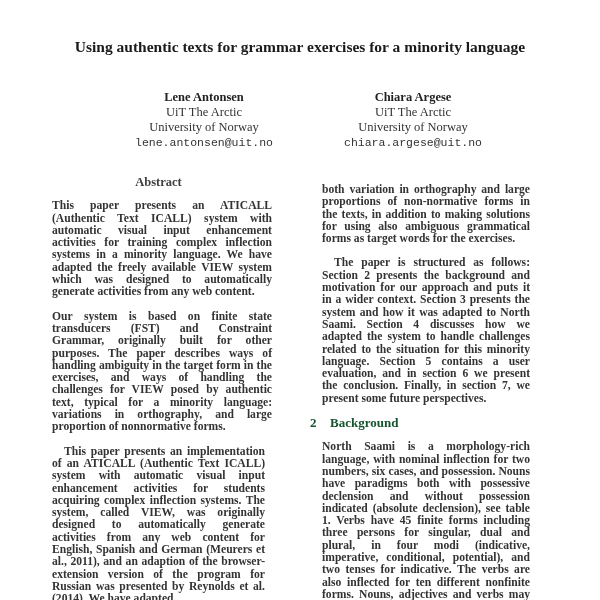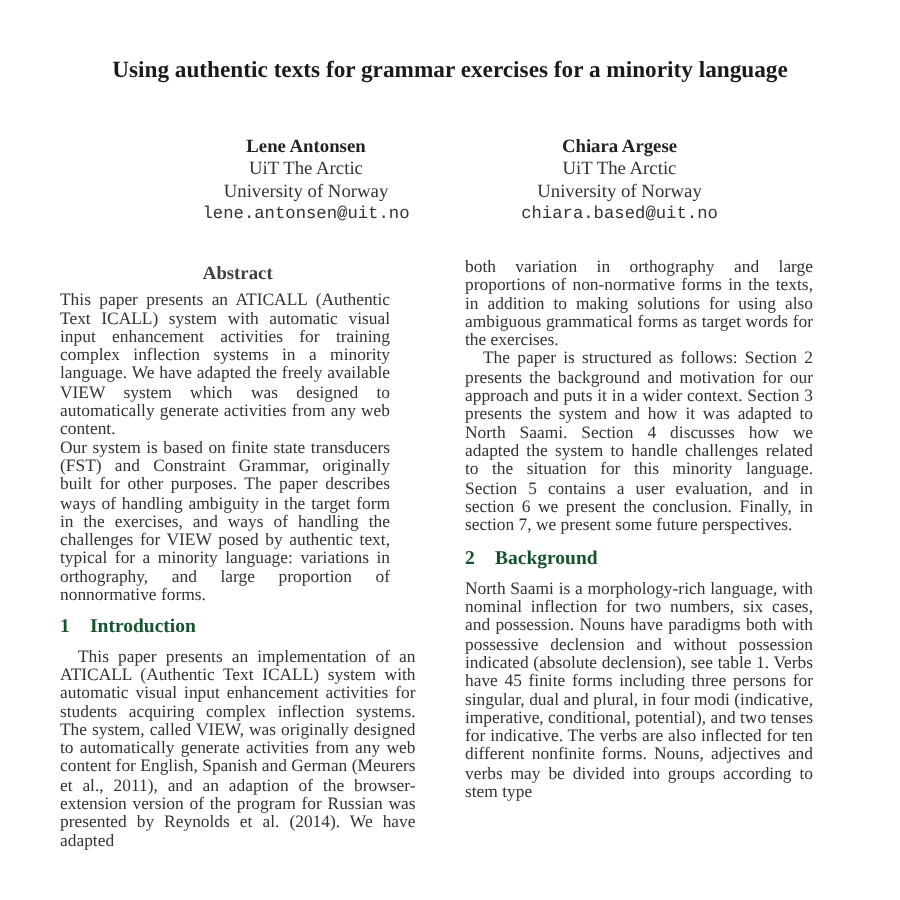--- a/index.html
+++ b/index.html
@@ -17,51 +17,48 @@
   .col { position: absolute; top: 172px; width: 238px; font-family: "Liberation Serif", serif;
          font-size: 11.6px; line-height: 12.3px; color: #333; text-align: justify; }
   .col-left { left: 40px; width: 237px; }
   .col-right { left: 310px; width: 232px; }
   .abstract-head { text-align: center; font-weight: bold; font-size: 12.5px; margin: 4px 0 6px 0; color: #404040; }
   .abs-p { margin: 0 0 6px 0; padding: 0 0 0 0; margin-left: 8px; margin-right: 0; width: 220px; }
   .sec-head { font-weight: bold; font-size: 13px; margin: 8px 0 8px 0; color: #14532d; }
   .sec-head .num { display: inline-block; width: 20px; }
   .subsec-head { font-weight: bold; font-size: 12px; margin: 2px 0 6px 0; color: #222; }
   .subsec-head .num { display: inline-block; width: 26px; }
-  .p { margin: 0; }
+  .p { margin: 12px; font-weight: bold; }
   .indent { text-indent: 12px; }
 </style>
 </head>
 <body>
 
 <div class="page">
 
   <div class="title">Using authentic texts for grammar exercises for a minority language</div>
 
   <div class="author author-1">
     <div class="name">Lene Antonsen</div>
     <div>UiT The Arctic</div>
     <div>University of Norway</div>
     <div class="email">lene.antonsen@uit.no</div>
   </div>
 
   <div class="author author-2">
     <div class="name">Chiara Argese</div>
     <div>UiT The Arctic</div>
     <div>University of Norway</div>
-    <div class="email">chiara.based@uit.no</div>
+    <div class="email">chiara.argese@uit.no</div>
   </div>
 
   <div class="col col-left">
     <div class="abstract-head">Abstract</div>
     <p class="p abs-p">This paper presents an ATICALL (Authentic Text ICALL) system with automatic visual input enhancement activities for training complex inflection systems in a minority language. We have adapted the freely available VIEW system which was designed to automatically generate activities from any web content.</p>
     <p class="p abs-p">Our system is based on finite state transducers (FST) and Constraint Grammar, originally built for other purposes. The paper describes ways of handling ambiguity in the target form in the exercises, and ways of handling the challenges for VIEW posed by authentic text, typical for a minority language: variations in orthography, and large proportion of nonnormative forms.</p>
-    <div class="sec-head">
-      <span class="num">1</span><span>Introduction</span>
-    </div>
     <p class="p indent">This paper presents an implementation of an ATICALL (Authentic Text ICALL) system with automatic visual input enhancement activities for students acquiring complex inflection systems. The system, called VIEW, was originally designed to automatically generate activities from any web content for English, Spanish and German (Meurers et al., 2011), and an adaption of the browser-extension version of the program for Russian was presented by Reynolds et al. (2014). We have adapted</p>
   </div>
 
   <div class="col col-right">
     <p class="p">both variation in orthography and large proportions of non-normative forms in the texts, in addition to making solutions for using also ambiguous grammatical forms as target words for the exercises.</p>
     <p class="p indent">The paper is structured as follows: Section 2 presents the background and motivation for our approach and puts it in a wider context. Section 3 presents the system and how it was adapted to North Saami. Section 4 discusses how we adapted the system to handle challenges related to the situation for this minority language. Section 5 contains a user evaluation, and in section 6 we present the conclusion. Finally, in section 7, we present some future perspectives.</p>
     <div class="sec-head" style="margin-top:10px;">
       <span class="num">2</span><span>Background</span>
     </div>
     <p class="p">North Saami is a morphology-rich language, with nominal inflection for two numbers, six cases, and possession. Nouns have paradigms both with possessive declension and without possession indicated (absolute declension), see table 1. Verbs have 45 finite forms including three persons for singular, dual and plural, in four modi (indicative, imperative, conditional, potential), and two tenses for indicative. The verbs are also inflected for ten different nonfinite forms. Nouns, adjectives and verbs may be divided into groups according to stem type</p>

